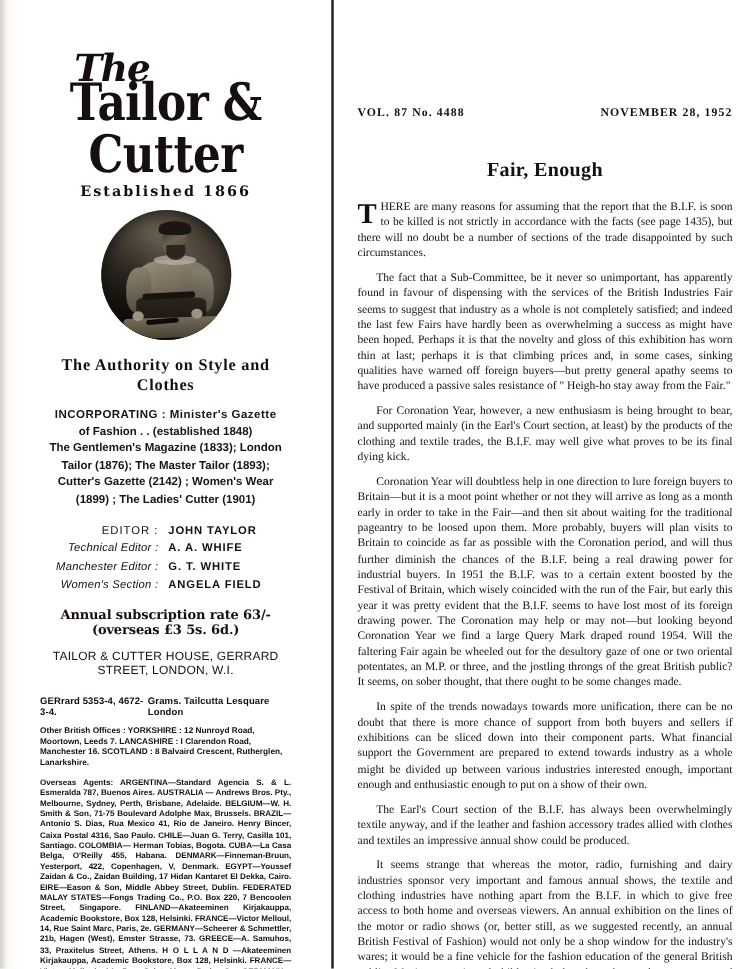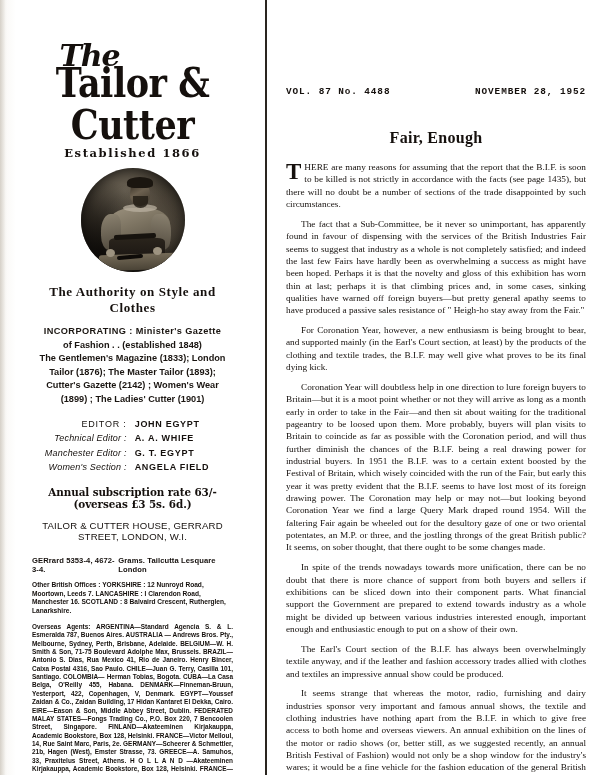--- a/index.html
+++ b/index.html
@@ -221,21 +221,21 @@
   }
 
   
   .rightcol{
     position:absolute;left:267px;top:0;width:333px;height:775px;
     padding:0 14px 0 19px;box-sizing:border-box;
   }
   .issueline{
     display:flex;justify-content:space-between;align-items:baseline;
     margin-top:86px;
-    font-family:Liberation Mono, monospace;
+    font-family:Liberation Serif, serif;
     font-weight:700;
     font-size:9.4px;
     letter-spacing:.9px;
     gap:32px;
   }
   .headline{
     text-align:center;
     font-family:"Liberation Serif", serif;
     font-weight:700;
     font-size:16px;
@@ -303,29 +303,29 @@
       <div>of Fashion  .   .   (established 1848)</div>
       <div>The Gentlemen's Magazine (1833); London</div>
       <div>Tailor (1876);  The Master Tailor (1893);</div>
       <div>Cutter's Gazette (2142) ;  Women's Wear</div>
       <div>(1899) ;  The Ladies' Cutter (1901)</div>
     </div>
 
     <div class="editors">
       <div class="ed-row">
         <div class="role caps">EDITOR :</div>
-        <div class="who">JOHN EGYPT</div>
+        <div class="who">JOHN TAYLOR</div>
       </div>
       <div class="ed-row">
         <div class="role">Technical Editor :</div>
         <div class="who">A. A. WHIFE</div>
       </div>
       <div class="ed-row">
         <div class="role">Manchester Editor :</div>
-        <div class="who">G. T. EGYPT</div>
+        <div class="who">G. T. WHITE</div>
       </div>
       <div class="ed-row">
         <div class="role">Women's Section :</div>
         <div class="who">ANGELA FIELD</div>
       </div>
     </div>
 
     <div class="subrate">Annual subscription rate 63/- (overseas £3 5s. 6d.)</div>
 
     <div class="house">TAILOR &amp; CUTTER HOUSE, GERRARD STREET, LONDON, W.I.</div>

